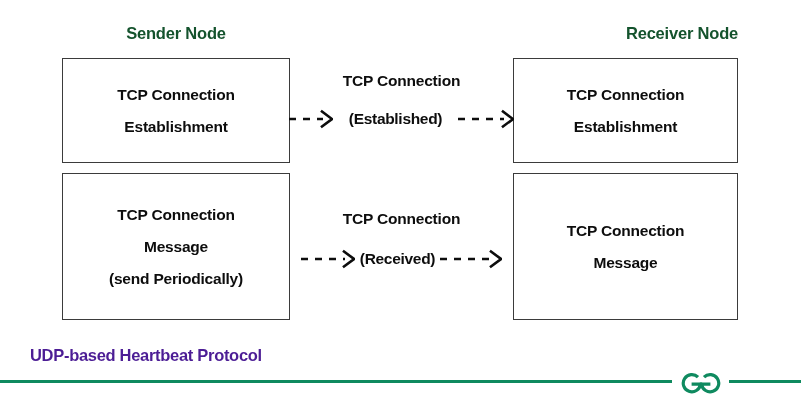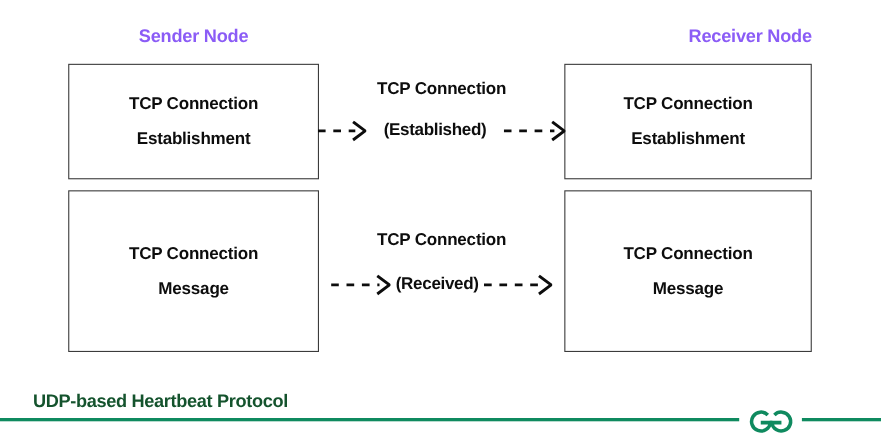--- a/index.html
+++ b/index.html
@@ -18,21 +18,21 @@
     width: 801px;
     height: 401px;
     background: #ffffff;
   }
 
   
   .col-title {
     position: absolute;
     font-size: 16.5px;
     font-weight: bold;
-    color: #8b5cf6;
+    color: #14532d;
     letter-spacing: -0.2px;
     text-align: center;
     white-space: nowrap;
   }
   #sender-title   { left: 62px;  top: 24px; width: 228px; }
   #receiver-title { left: 513px; top: 24px; width: 225px; text-align: right; }
 
   
   .node-box {
     position: absolute;
@@ -100,24 +100,24 @@
   
   .dash-arrow { display: block; flex: 0 0 auto; }
 
   #connector-top .connector-state    { margin: 0 0px; }
   #connector-bottom .connector-state { margin: 0 5px; }
 
   
   #footer-caption {
     position: absolute;
     left: 30px;
-    top: 356px;
+    top: 346px;
     font-size: 16.5px;
     font-weight: bold;
-    color: #14532d;
+    color: #4c1d95;
     letter-spacing: -0.3px;
     white-space: nowrap;
   }
 
   #footer-rule-left {
     position: absolute;
     left: 0px;
     top: 380px;
     width: 672px;
     height: 2.5px;
@@ -156,20 +156,21 @@
   </div>
 
   <div class="node-box" id="box-receiver-top">
     <div class="node-line">TCP Connection</div>
     <div class="node-line">Establishment</div>
   </div>
 
   <div class="node-box" id="box-sender-bottom">
     <div class="node-line">TCP Connection</div>
     <div class="node-line">Message</div>
+    <div class="node-line">(send Periodically)</div>
   </div>
 
   <div class="node-box" id="box-receiver-bottom">
     <div class="node-line">TCP Connection</div>
     <div class="node-line">Message</div>
   </div>
 
   <div class="connector" id="connector-top">
     <div class="connector-caption">TCP Connection</div>
     <div class="connector-flow">

